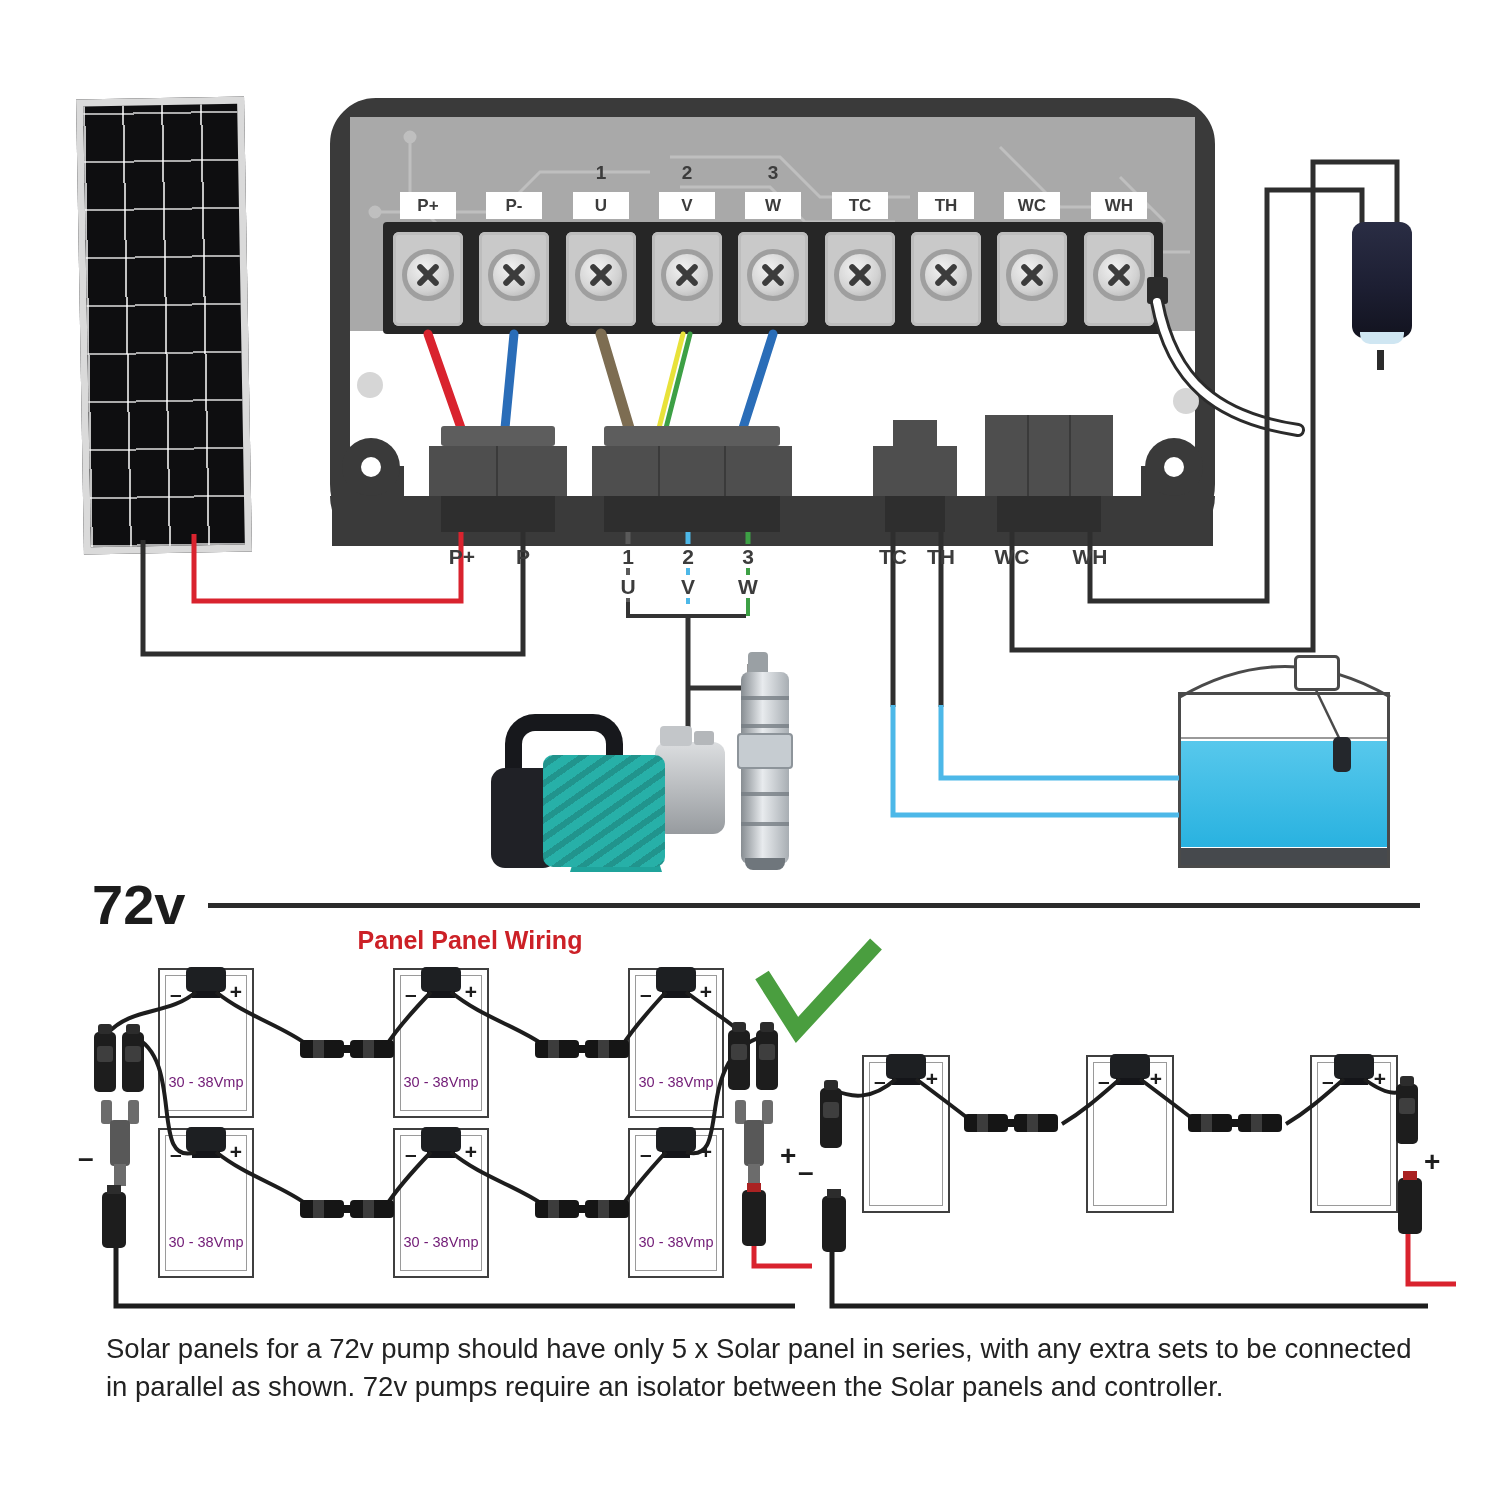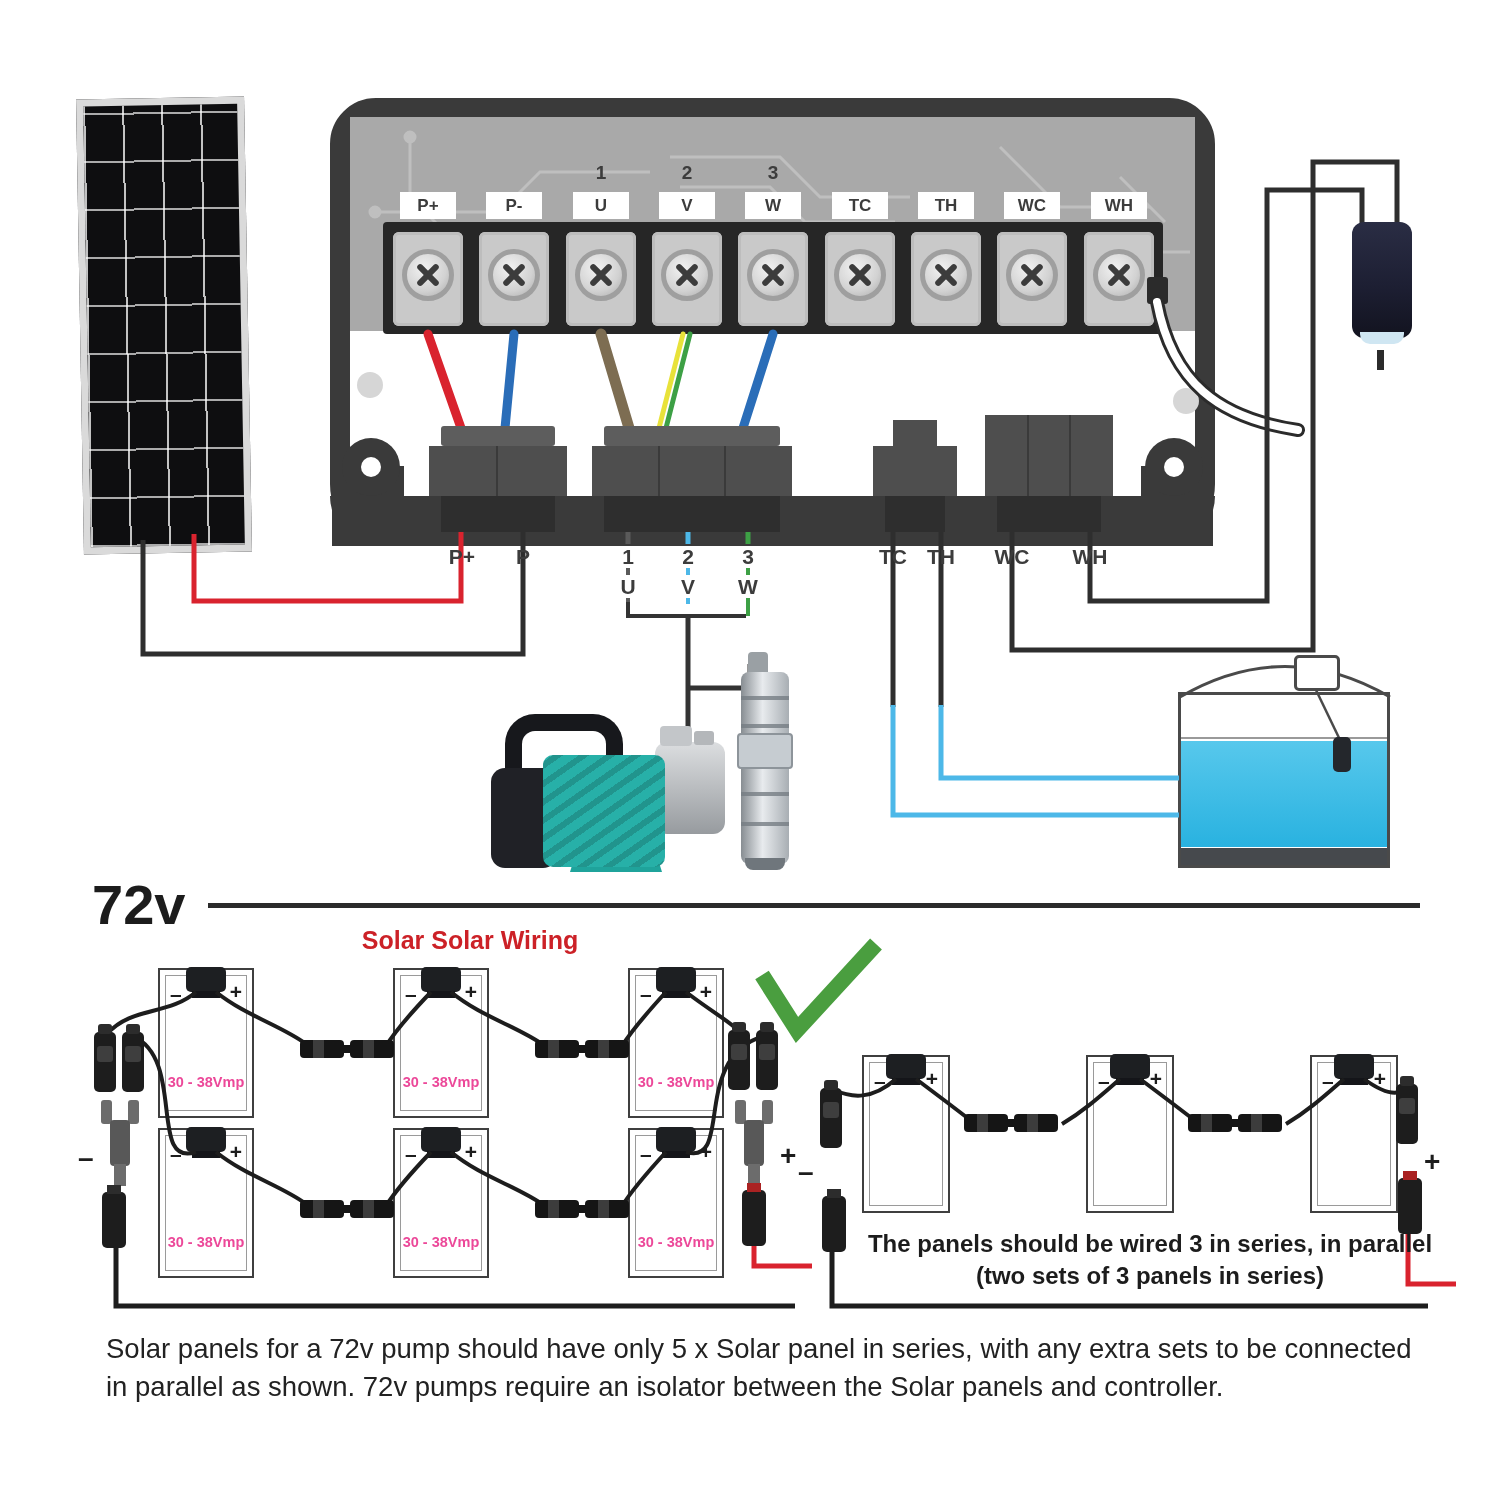--- a/index.html
+++ b/index.html
@@ -101,21 +101,21 @@
 
   
   .panel{background:#fff;border:2px solid #3f3f3f;box-sizing:border-box;z-index:10;
          box-shadow:inset 0 0 0 5px #fff,inset 0 0 0 6px #9a9a9a;}
   .panel .jbox{position:absolute;left:50%;top:-3px;transform:translateX(-50%);width:40px;height:25px;
          background:#1d1f22;border-radius:5px;}
   .panel .jbox::after{content:"";position:absolute;left:6px;bottom:-6px;width:28px;height:7px;background:#141519;}
   .panel .pminus{position:absolute;left:10px;top:12px;font-size:21px;font-weight:700;}
   .panel .pplus{position:absolute;right:10px;top:10px;font-size:21px;font-weight:700;}
   .panel .vlabel{position:absolute;left:0;bottom:26px;width:100%;text-align:center;
-         font-size:14.5px;font-weight:700;color:#ec4899;}
+         font-size:14.5px;font-weight:400;color:#701a75;}
 
   
   .mc4h{height:18px;background:linear-gradient(90deg,#151515 0 30%,#3c3c3c 30% 55%,#151515 55%);
         border-radius:4px;z-index:65;}
   .mc4h.male::after{content:"";position:absolute;right:-9px;top:5px;width:10px;height:8px;background:#151515;}
   .mc4h.male::before{content:"";position:absolute;right:-3px;top:6px;width:3px;height:6px;background:#b22;}
   .vmc4{width:22px;height:60px;background:#1d1d1d;border-radius:5px;z-index:65;}
   .vmc4::before{content:"";position:absolute;left:4px;top:-8px;width:14px;height:10px;background:#2c2c2c;border-radius:3px;}
   .vmc4::after{content:"";position:absolute;left:3px;top:14px;width:16px;height:16px;background:#3e3e3e;border-radius:3px;}
   .ybranch{width:44px;height:86px;z-index:65;}
@@ -283,21 +283,21 @@
   <div class="abs pump-handle"></div>
   <div class="abs pump-motor-end"></div>
   <div class="abs pump-cyl"></div>
   <div class="abs pump-fit1"></div>
   <div class="abs pump-fit2"></div>
   <div class="abs pump-body"></div>
   <div class="abs pump-base"></div>
 
   <div class="abs v72">72v</div>
   <div class="abs v72-rule"></div>
-  <div class="abs spw">Solar Solar Wiring</div>
+  <div class="abs spw">Panel Panel Wiring</div>
 
   <div class="abs panel" style="left:158px;top:968px;width:96px;height:150px;">
     <div class="jbox"></div>
     <span class="pminus">–</span>
     <span class="pplus">+</span>
     <div class="vlabel">30 - 38Vmp</div>
   </div>
   <div class="abs panel" style="left:393px;top:968px;width:96px;height:150px;">
     <div class="jbox"></div>
     <span class="pminus">–</span>
@@ -380,24 +380,20 @@
   <div class="abs smc4" style="left:822px;top:1196px;"></div>
   <div class="abs term-sign" style="left:798px;top:1156px;">–</div>
   <div class="abs mc4h male" style="left:964px;top:1114px;width:44px;"></div>
   <div class="abs mc4h" style="left:1014px;top:1114px;width:44px;"></div>
   <div class="abs mc4h male" style="left:1188px;top:1114px;width:44px;"></div>
   <div class="abs mc4h" style="left:1238px;top:1114px;width:44px;"></div>
   <div class="abs vmc4" style="left:1396px;top:1084px;"></div>
   <div class="abs smc4 redtip" style="left:1398px;top:1178px;"></div>
   <div class="abs term-sign" style="left:1424px;top:1146px;">+</div>
 
-  <div class="abs series-note">
-    <div>The panels should be wired 3 in series, in parallel</div>
-    <div>(two sets of 3 panels in series)</div>
-  </div>
 
   <div class="abs footer-par">Solar panels for a 72v pump should have only 5 x Solar panel in series, with any extra sets to be connected in parallel as shown. 72v pumps require an isolator between the Solar panels and controller.</div>
 
   <svg class="overlay" viewBox="0 0 1490 1490">
     <g fill="none" stroke-linecap="round">
       <path d="M428,334 L461,428" stroke="var(--wire-red)" stroke-width="9"></path>
       <path d="M514,334 L505,428" stroke="var(--wire-blue)" stroke-width="9"></path>
       <path d="M601,334 L629,428" stroke="var(--wire-brown)" stroke-width="11"></path>
       <path d="M683,334 L659,428" stroke="var(--wire-yellow)" stroke-width="5"></path>
       <path d="M690,334 L666,428" stroke="var(--wire-green)" stroke-width="5"></path>

